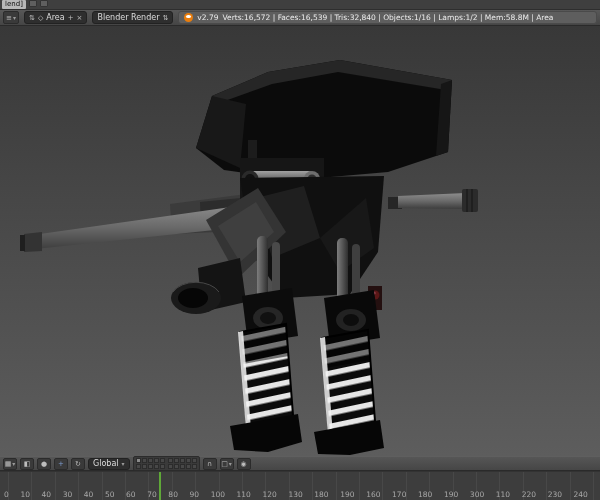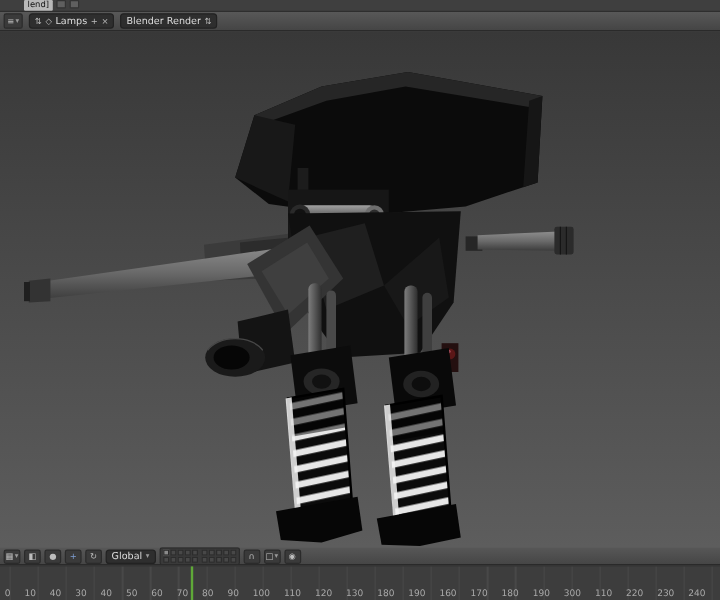--- a/index.html
+++ b/index.html
@@ -1,20 +1,20 @@
 <!DOCTYPE html>
 <html><head>
 <meta charset="utf-8">
 <style>
   * { margin:0; padding:0; box-sizing:border-box; }
   html,body { width:600px; height:500px; overflow:hidden; }
   body { font-family:"DejaVu Sans", sans-serif; background:#4a4a4a; position:relative; }
 
   
-  .titlebar { height:10px; background:#3f3f3f; display:flex; gap:3px; padding:0 20px; border-bottom:1px solid #2e2e2e; }
+  .titlebar { height:10px; background:#3f3f3f; display:flex; gap:3px; padding:0 2px; border-bottom:1px solid #2e2e2e; }
   .title-frag { font-size:7px; line-height:9px; color:#111; background:#b9b9b9; padding:0 3px; border-radius:1px; }
   .win-icon { width:8px; height:7px; background:#5f5f5f; border:1px solid #333; border-radius:1px; }
 
   
   .info-header { height:16px; background:linear-gradient(#585858,#454545); border-bottom:1px solid #2a2a2a;
                  display:flex; align-items:center; gap:5px; padding:0 3px; }
   .widget { background:#2e2e2e; border:1px solid #222; border-radius:3px; height:13px;
             display:flex; align-items:center; gap:3px; padding:0 4px; font-size:8px; color:#ddd; white-space:nowrap; }
   .icon-btn { background:#3a3a3a; border:1px solid #2b2b2b; border-radius:2px; height:13px; min-width:16px;
               display:flex; align-items:center; justify-content:center; gap:1px; font-size:7px; color:#c9c9c9; }
@@ -60,27 +60,32 @@
 </div>
 
 <div class="info-header">
   <div class="icon-btn">
     <span class="glyph">≡</span>
     <span class="caret">▾</span>
   </div>
   <div class="widget">
     <span class="glyph">⇅</span>
     <span class="glyph">◇</span>
-    <span>Lamps</span>
+    <span>Area</span>
     <span class="glyph">+</span>
     <span class="glyph">×</span>
   </div>
   <div class="widget">
     <span>Blender Render</span>
     <span class="glyph">⇅</span>
+  </div>
+  <div class="stats-pill">
+    <span class="blender-logo" style="background: rgb(232, 125, 13);"></span>
+    <span>v2.79</span>
+    <span>Verts:16,572 | Faces:16,539 | Tris:32,840 | Objects:1/16 | Lamps:1/2 | Mem:58.8M | Area</span>
   </div>
 </div>
 
 <div class="viewport">
   <svg viewBox="0 26 600 430" width="600" height="430">
     <defs>
       <linearGradient id="gBarrel" x1="0" y1="0" x2="0" y2="1">
         <stop offset="0" stop-color="#8d8d8d"></stop>
           <stop offset="0.5" stop-color="#6a6a6a"></stop>
           <stop offset="1" stop-color="#3c3c3c"></stop>

